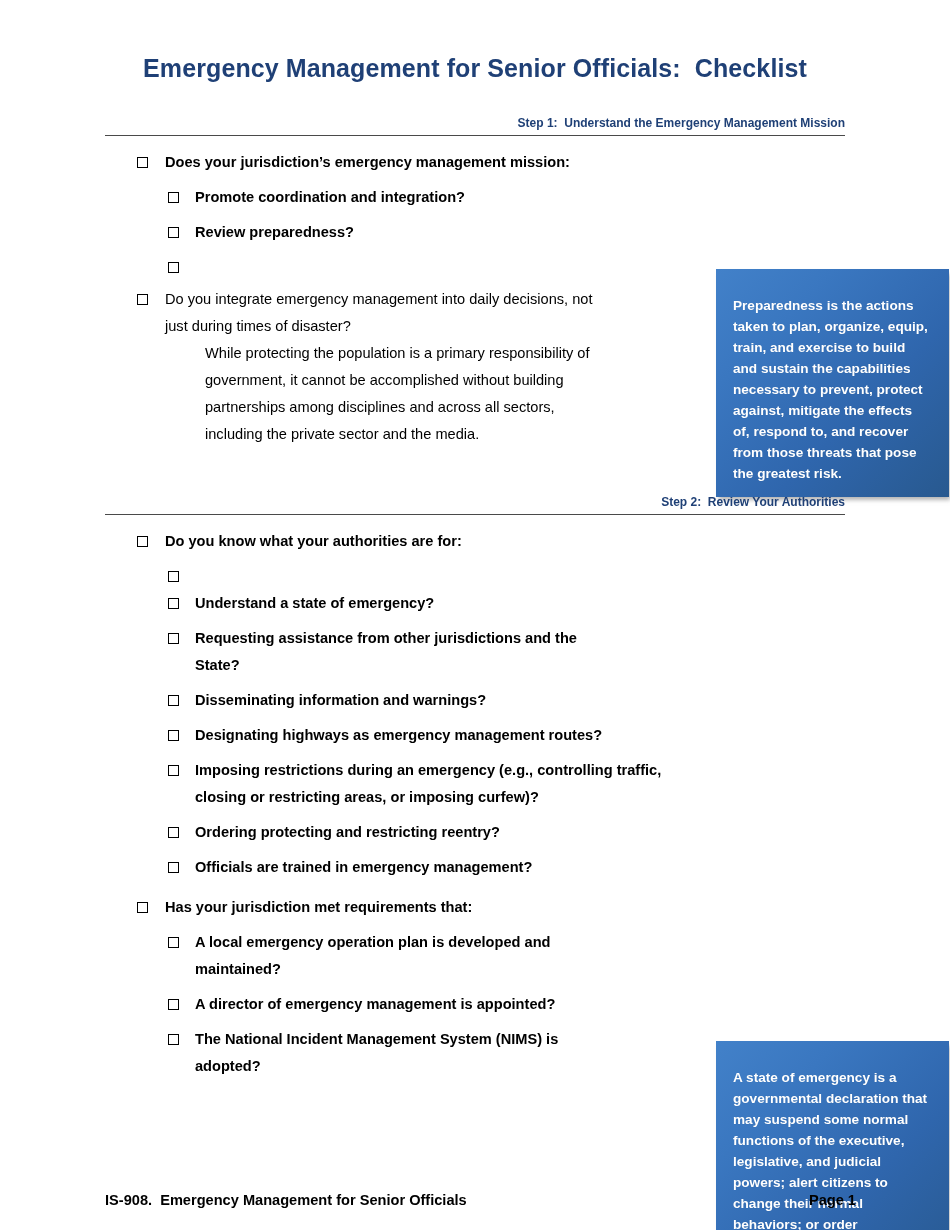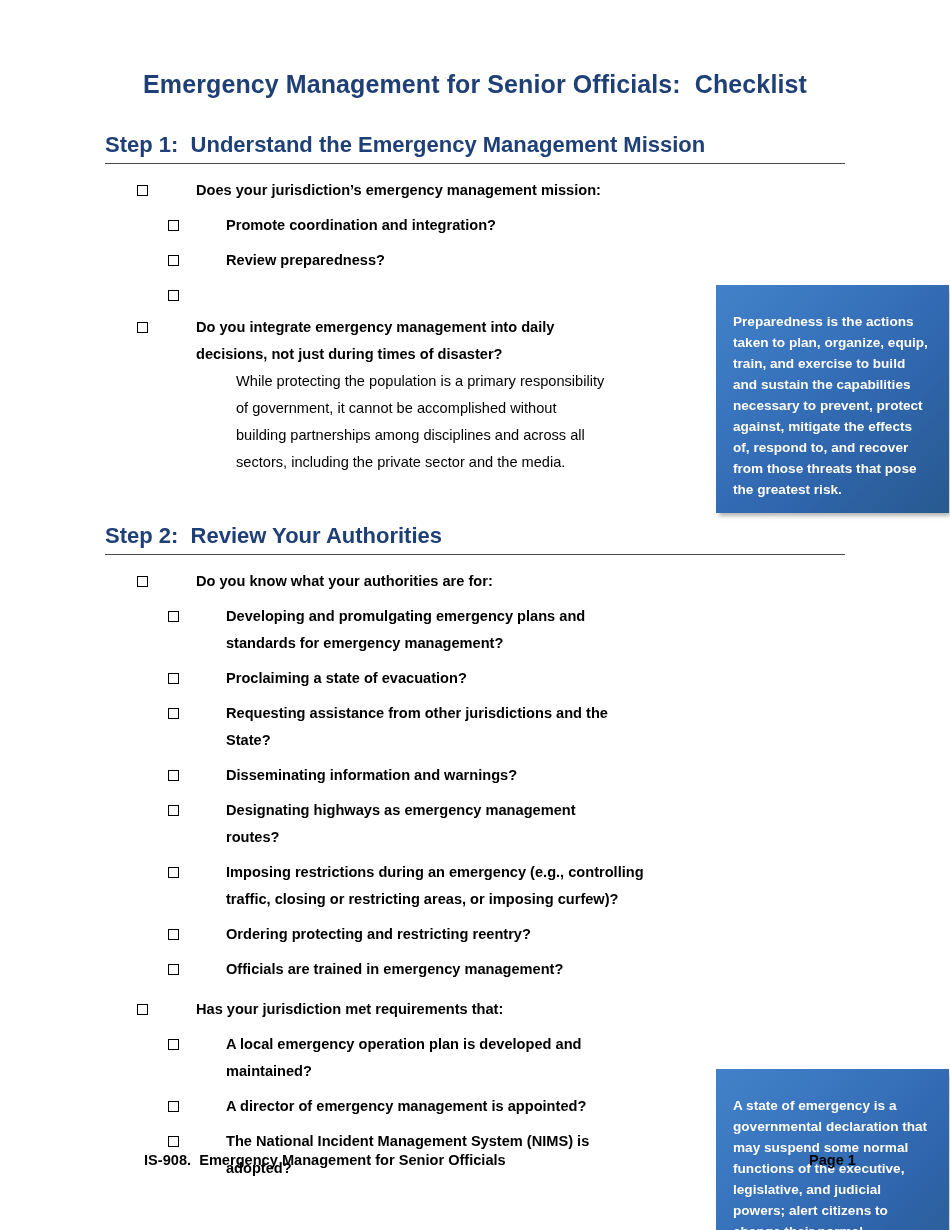--- a/index.html
+++ b/index.html
@@ -24,53 +24,53 @@
     padding: 0 105px;
   }
 
   
   .doc-title {
     text-align: center;
     color: #1f4076;
     font-size: 25px;
     font-weight: bold;
     letter-spacing: 0.1px;
-    padding-top: 70px;
+    padding-top: 54px;
     line-height: 1.15;
     white-space: pre;
   }
 
   
   .step-heading {
     color: #1f4076;
-    font-size: 22px;
+    font-size: 12px;
     font-weight: bold;
     border-bottom: 1.6px solid #4a4a4a;
     padding-bottom: 5px;
     margin-top: 33px;
     white-space: pre;
+    text-align: right;
   }
   .step-2-heading { margin-top: 0; }
 
   
   .section { position: relative; }
 
   .content-col {
     width: 505px;
     padding-left: 32px;
     box-sizing: border-box;
   }
 
   
   .chk-row {
     display: flex;
     align-items: flex-start;
     font-size: 14.6px;
     line-height: 27px;
-    gap: 31px;
   }
   .chk-row.level-1 { margin-top: 13px; }
   .chk-row.level-2 { margin-top: 8px; padding-left: 31px; font-weight: bold; }
 
   .chk-box {
     flex: 0 0 auto;
     width: 11px;
     height: 11px;
     border: 1.25px solid #000000;
     margin-top: 8px;
@@ -106,29 +106,28 @@
   }
 
   #callout-preparedness { left: 611px; top: 153px;  height: 228px; }
   #callout-state-of-emergency { left: 611px; top: 546px; height: 241px; }
 
   
   .footer {
     position: absolute;
     left: 105px;
     right: 94px;
-    top: 1152px;
+    top: 1192px;
     display: flex;
     justify-content: space-between;
     align-items: center;
     font-size: 14.6px;
     font-weight: bold;
     color: #000000;
     white-space: pre;
-    margin-left: 39px;
   }
 </style>
 </head>
 <body>
 
 <div class="page">
 
   <div class="doc-title">Emergency Management for Senior Officials:  Checklist</div>
 
   <div class="section">
@@ -150,21 +149,21 @@
         <span class="chk-box"></span>
         <span class="chk-text">Review preparedness?</span>
       </div>
       <div class="chk-row level-2">
         <span class="chk-box"></span>
       </div>
 
       <div class="chk-row level-1">
         <span class="chk-box"></span>
         <span class="chk-text">
-          <span class="bold" style="font-weight:bold;">Do you integrate emergency management into daily decisions, not just during times of disaster?</span>
+          <span class="bold" style="font-weight:normal;">Do you integrate emergency management into daily decisions, not just during times of disaster?</span>
           <div class="sub-note">While protecting the population is a primary responsibility of government, it cannot be accomplished without building partnerships among disciplines and across all sectors, including the private sector and the media.</div>
         </span>
       </div>
 
     </div>
 
     <div class="callout" id="callout-preparedness">Preparedness is the actions taken to plan, organize, equip, train, and exercise to build and sustain the capabilities necessary to prevent, protect against, mitigate the effects of, respond to, and recover from those threats that pose the greatest risk.</div>
 
   </div>
 
@@ -174,25 +173,24 @@
 
     <div class="content-col">
 
       <div class="chk-row level-1">
         <span class="chk-box"></span>
         <span class="chk-text bold">Do you know what your authorities are for:</span>
       </div>
 
       <div class="chk-row level-2">
         <span class="chk-box"></span>
-        <span class="chk-text">Developing and promulgating emergency plans and standards for emergency management?</span>
-      </div>
-      <div class="chk-row level-2">
-        <span class="chk-box"></span>
-        <span class="chk-text">Proclaiming a state of evacuation?</span>
+      </div>
+      <div class="chk-row level-2">
+        <span class="chk-box"></span>
+        <span class="chk-text">Understand a state of emergency?</span>
       </div>
       <div class="chk-row level-2">
         <span class="chk-box"></span>
         <span class="chk-text">Requesting assistance from other jurisdictions and the State?</span>
       </div>
       <div class="chk-row level-2">
         <span class="chk-box"></span>
         <span class="chk-text">Disseminating information and warnings?</span>
       </div>
       <div class="chk-row level-2">

